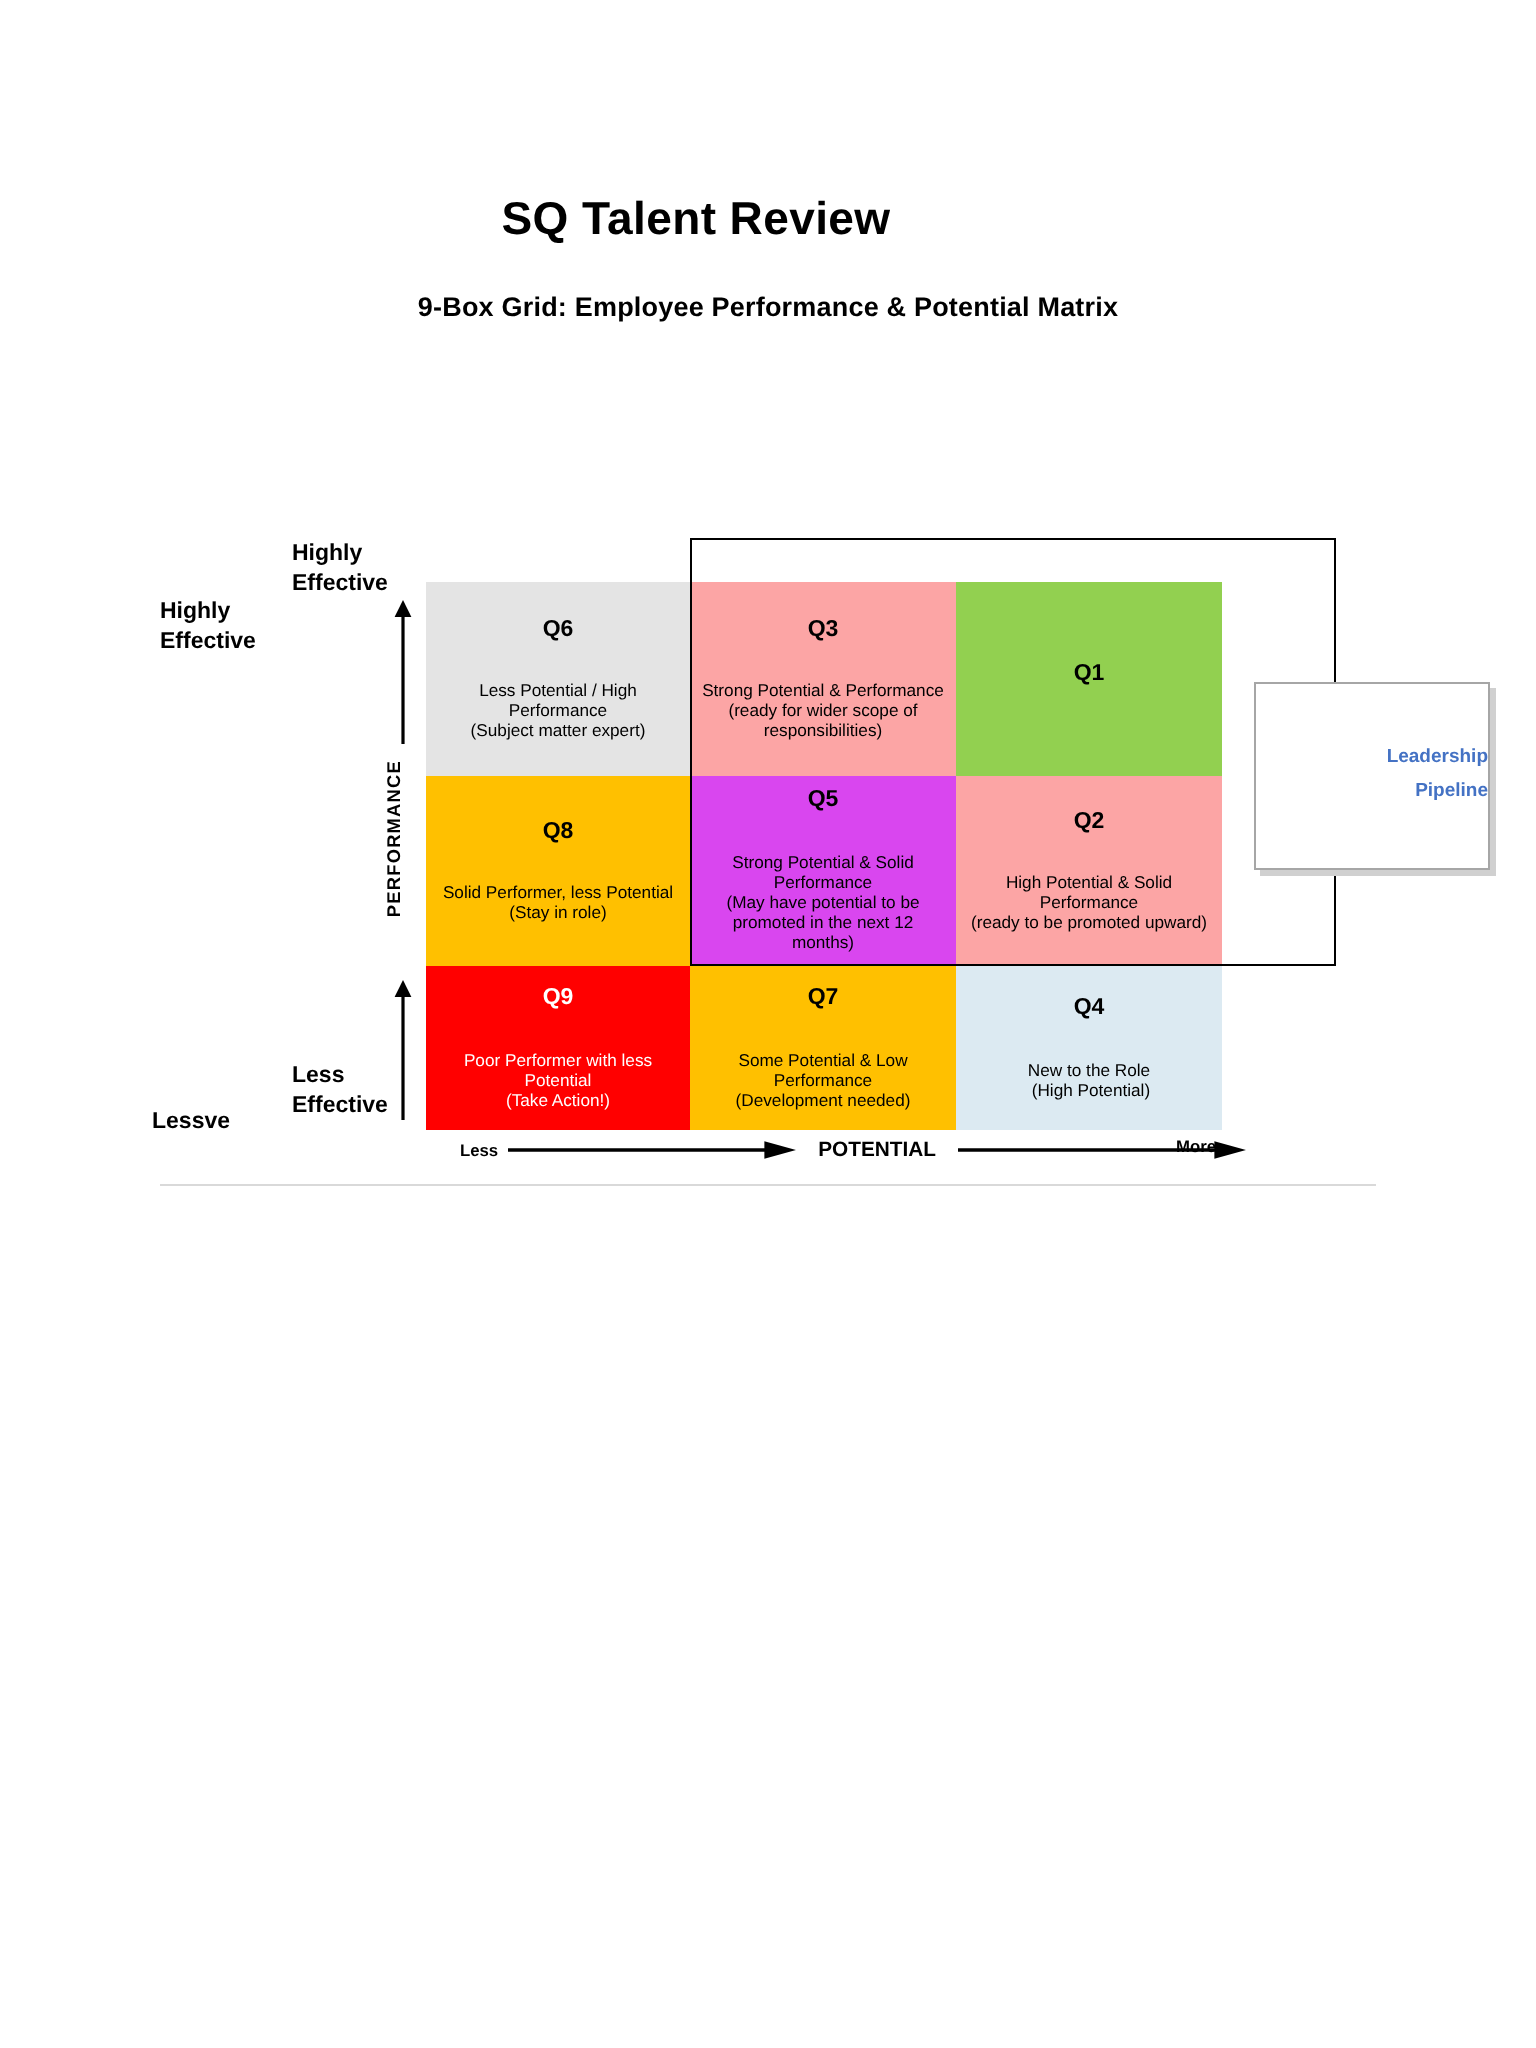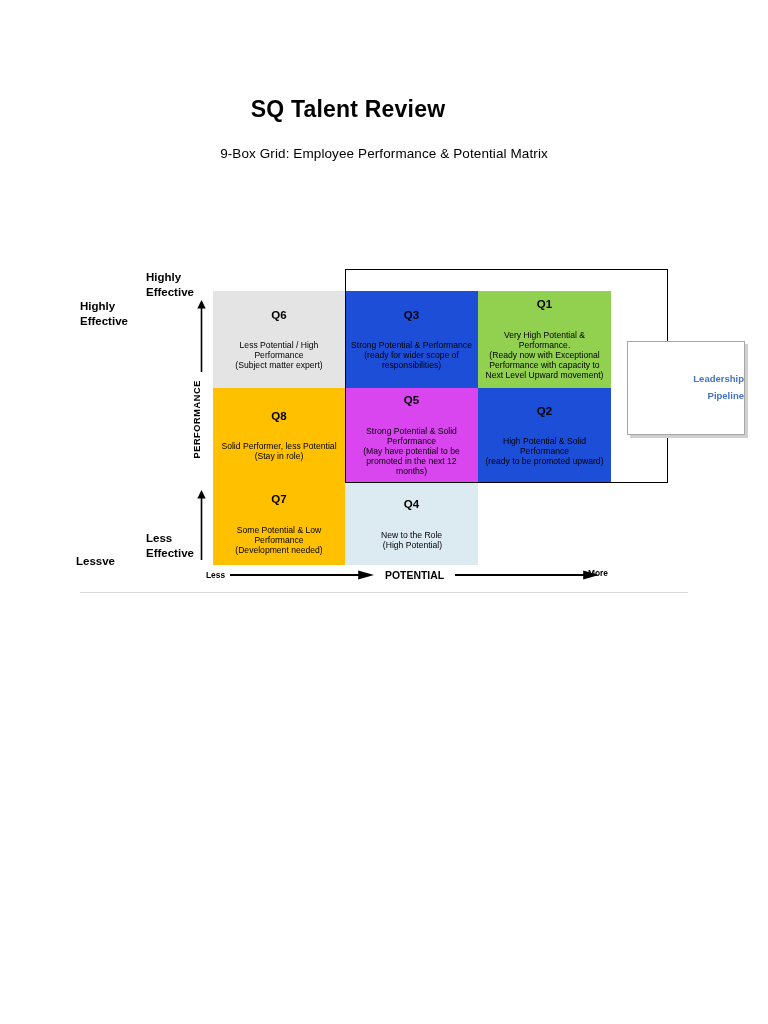--- a/index.html
+++ b/index.html
@@ -27,21 +27,21 @@
     font-weight: bold;
     letter-spacing: .2px;
   }
   .subtitle {
     position: absolute;
     left: 0;
     top: 146px;
     width: 768px;
     text-align: center;
     font-size: 13.5px;
-    font-weight: normal;
+    font-weight: bold;
     letter-spacing: .1px;
   }
 
   
   .grid {
     position: absolute;
     left: 213px;
     top: 291px;
     width: 398px;
     height: 274px;
@@ -66,21 +66,21 @@
     font-weight: bold;
     margin-bottom: 3px;
   }
   .cell .desc {
     font-size: 8.6px;
     font-weight: normal;
   }
   .cell .desc span { display: block; }
 
   .c-gray       { background: #e4e4e4; }
-  .c-blue       { background: #1d4ed8; }
+  .c-blue       { background: #fca5a5; }
   .c-green      { background: #92d050; }
   .c-amber      { background: #ffc000; }
   .c-lightgray  { background: #d946ef; }
   .c-red        { background: #ff0000; color: #ffffff; }
   .c-paleblue   { background: #dceaf2; text-align: right; }
 
   
   .outline-box {
     position: absolute;
     left: 345px;
@@ -146,21 +146,21 @@
     line-height: 1.3;
   }
   .lbl-hi-outer  { left: 80px;  top: 299px;  width: 80px; }
   .lbl-hi-inner  { left: 146px; top: 270px;  width: 70px; }
   .lbl-less-inner{ left: 146px; top: 531px;  width: 70px; }
   .lbl-less-outer{ left: 76px;  top: 554px;  width: 70px; }
 
   
   .x-axis {
     position: absolute;
-    left: 206px;
+    left: 230px;
     top: 566px;
     width: 398px;
     height: 18px;
     display: flex;
     align-items: center;
   }
   .x-axis .edge {
     font-size: 8.4px;
     font-weight: bold;
     white-space: nowrap;
@@ -231,27 +231,20 @@
     <div class="q">Q3</div>
     <div class="desc">
       <span>Strong Potential &amp; Performance</span>
       <span>(ready for wider scope of</span>
       <span>responsibilities)</span>
     </div>
   </div>
 
   <div class="cell c-green">
     <div class="q">Q1</div>
-    <div class="desc">
-      <span>Very High Potential &amp;</span>
-      <span>Performance.</span>
-      <span>(Ready now with Exceptional</span>
-      <span>Performance  with capacity to</span>
-      <span>Next Level  Upward movement)</span>
-    </div>
   </div>
 
   <div class="cell c-amber">
     <div class="q">Q8</div>
     <div class="desc">
       <span>Solid Performer, less Potential</span>
       <span>(Stay in role)</span>
     </div>
   </div>
 
@@ -268,20 +261,28 @@
 
   <div class="cell c-blue">
     <div class="q">Q2</div>
     <div class="desc">
       <span>High Potential &amp; Solid</span>
       <span>Performance</span>
       <span>(ready to be promoted upward)</span>
     </div>
   </div>
 
+  <div class="cell c-red">
+    <div class="q">Q9</div>
+    <div class="desc">
+      <span>Poor Performer with less</span>
+      <span>Potential</span>
+      <span>(Take Action!)</span>
+    </div>
+  </div>
 
   <div class="cell c-amber">
     <div class="q">Q7</div>
     <div class="desc">
       <span>Some Potential &amp; Low</span>
       <span>Performance</span>
       <span>(Development needed)</span>
     </div>
   </div>
 

